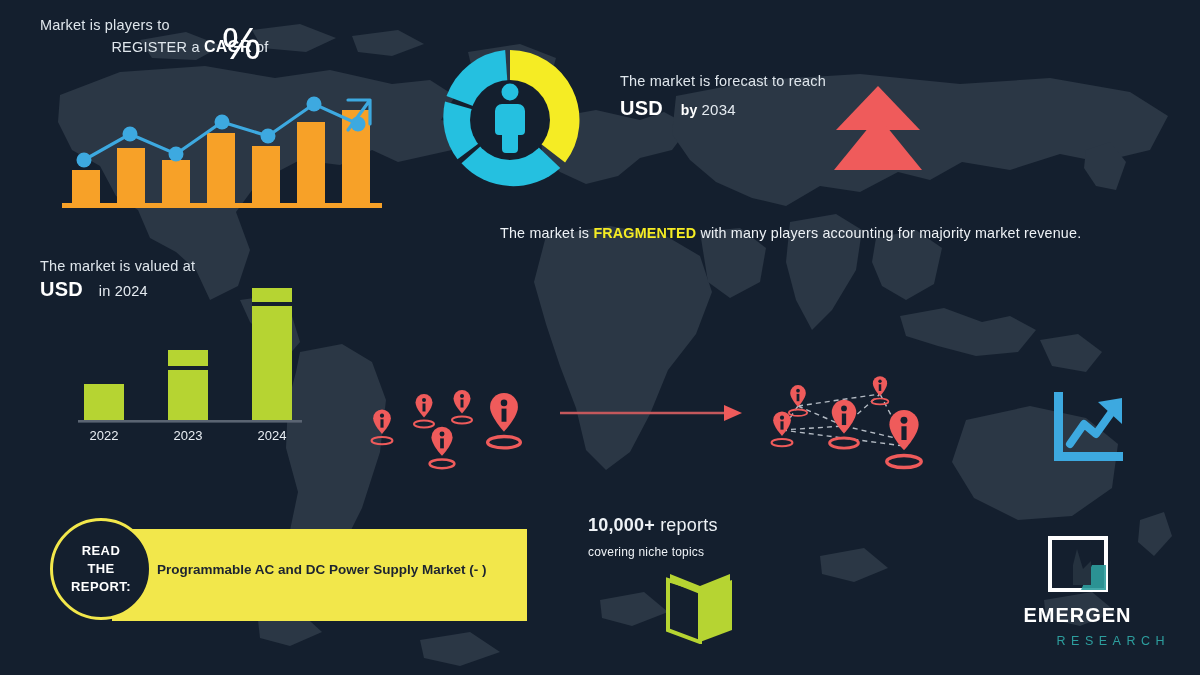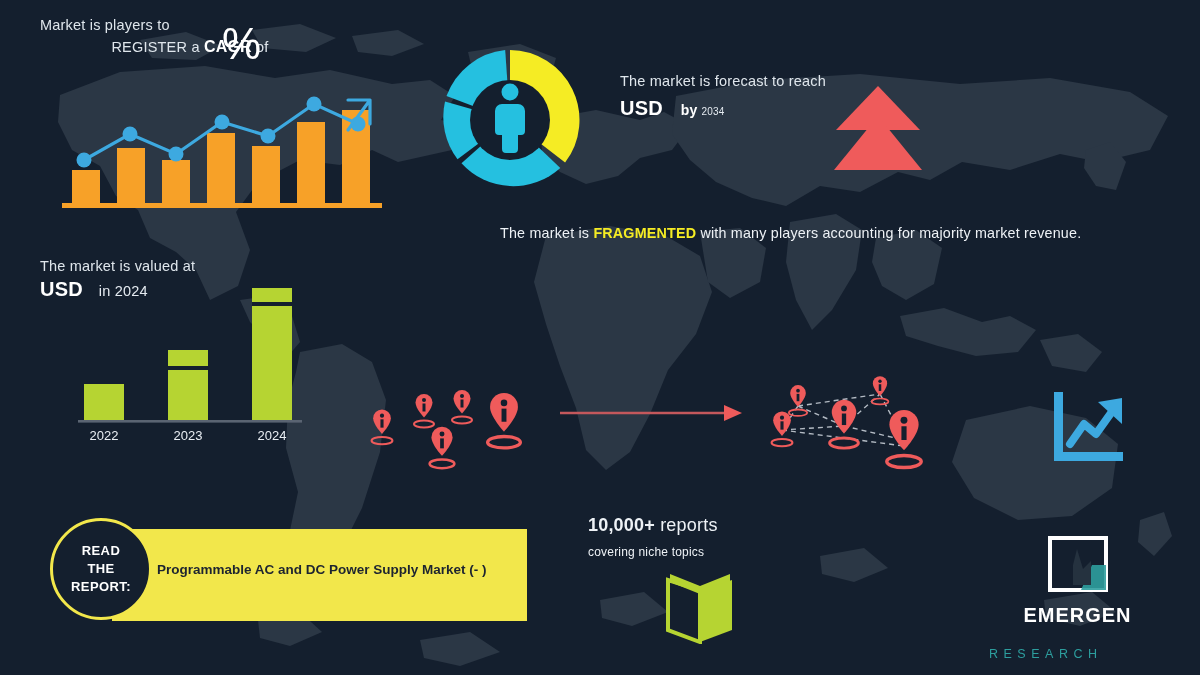--- a/index.html
+++ b/index.html
@@ -34,21 +34,21 @@
     position: absolute; left: 222px; top: 22px;
     font-size: 44px; font-weight: 400; color: #ffffff; line-height: 44px;
   }
 
   
   #forecast-block { left: 620px; top: 70px; width: 250px; }
   #forecast-l1 { font-size: 14.5px; line-height: 23px; color: #dfe6ec; }
   #forecast-l2 { margin-top: 4px; }
   #forecast-usd { font-size: 20px; font-weight: 700; color: #ffffff; }
   #forecast-by { font-size: 14px; font-weight: 700; color: #ffffff; margin-left: 18px;}
-  #forecast-year { font-size: 10px; font-weight: 400; color: #e4eaf0; margin-left: 4px;}
+  #forecast-year { font-size: 15px; font-weight: 400; color: #e4eaf0; margin-left: 4px;}
 
   
   #frag-block { left: 500px; top: 221px; width: 640px; }
   #frag-block p { font-size: 14.3px; line-height: 24px; color: #eef2f6; }
   #frag-word { color: #f5ec24; font-weight: 700; }
 
   
   #valued-block { left: 40px; top: 255px; width: 260px; }
   #valued-l1 { font-size: 14.5px; line-height: 23px; color: #dfe6ec; }
   #valued-usd { font-size: 20px; font-weight: 700; color: #ffffff; }
@@ -84,21 +84,21 @@
 
   
   #logo { position: absolute; left: 985px; top: 535px; width: 185px; }
   #logo-mark { position: relative; width: 62px; height: 58px; margin: 0 auto 6px; }
   #logo-name {
     font-size: 20px; font-weight: 700; color: #ffffff;
     letter-spacing: 1px; text-align: center; line-height: 32px;
   }
   #logo-sub {
     font-size: 12.5px; font-weight: 400; color: #2d9e9e;
-    letter-spacing: 5.5px; text-align: left; margin-top: 16px; padding-left: 4px;
+    letter-spacing: 5.5px; text-align: right; margin-top: 3px; padding-left: 4px;
   }
 
   
   .gfx { position: absolute; }
   #orange-chart { left: 62px; top: 78px; }
   #donut { left: 432px; top: 42px; }
   #red-arrows { left: 832px; top: 86px; }
   #green-chart { left: 68px; top: 272px; }
   #pins-left { left: 352px; top: 366px; }
   #pins-right { left: 752px; top: 368px; }

